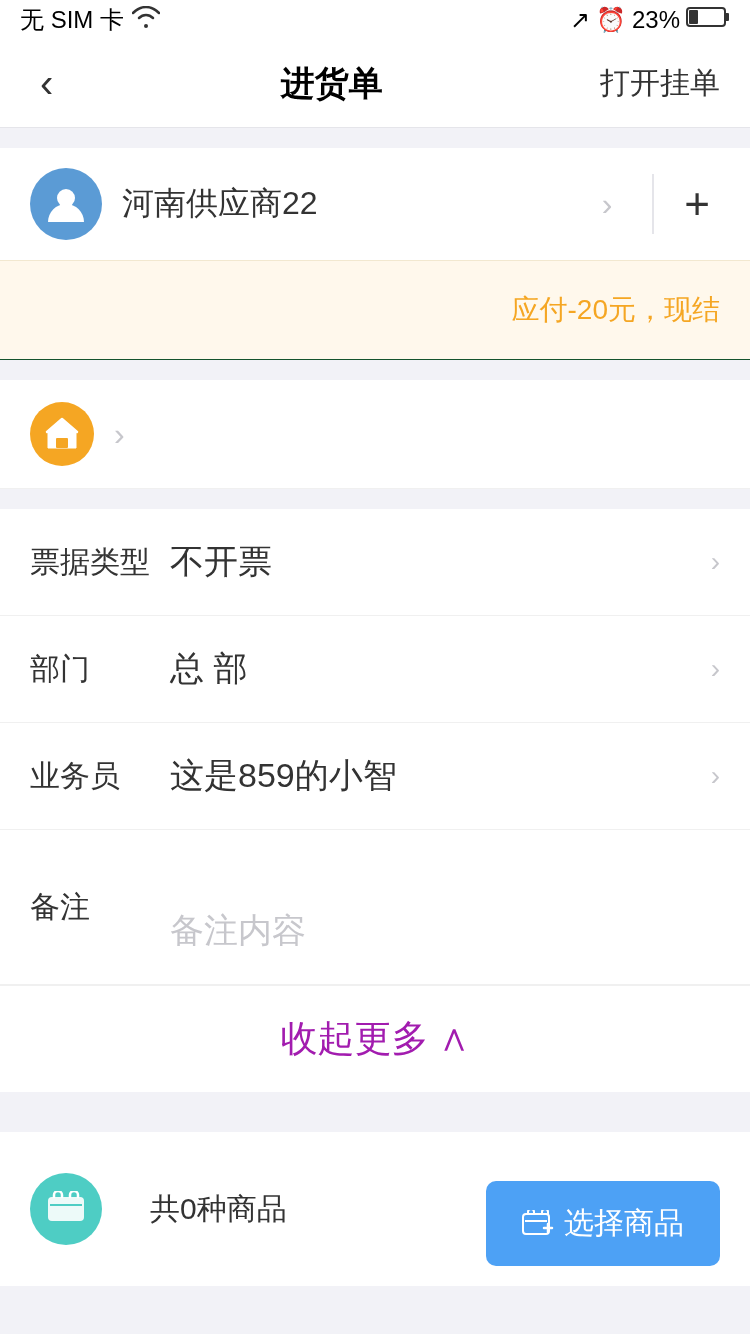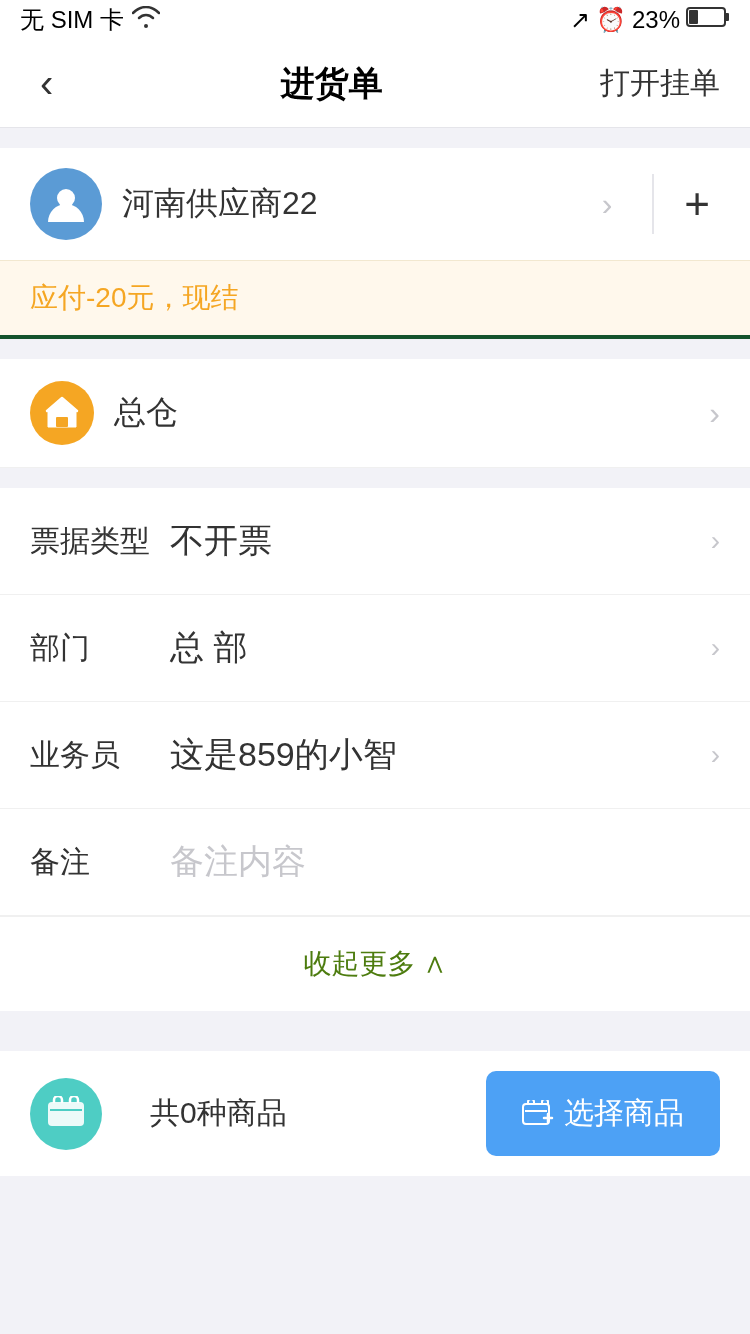--- a/index.html
+++ b/index.html
@@ -104,25 +104,26 @@
     .supplier-add {
       font-size: 44px;
       color: #333;
       cursor: pointer;
       padding: 0 10px;
     }
 
     
     .notice-bar {
       background: #fff8ec;
-      padding: 18px 30px;
+      padding: 30px 30px;
       font-size: 28px;
       color: #f5a623;
       border-top: 1px solid #f2e8d0;
-      border-bottom: 4px solid #14532d;
+      border-bottom: 1px solid #14532d;
+      text-align: right;
     }
 
     .gap-small { height: 20px; background: #f2f2f7; }
 
     
     .form-section {
       background: #fff;
     }
     .form-row {
       display: flex;
@@ -140,20 +141,21 @@
       width: 140px;
       flex-shrink: 0;
     }
     .form-row-value {
       flex: 1;
       font-size: 34px;
       color: #333;
     }
     .form-row-value.placeholder {
       color: #c7c7cc;
+      margin-top: 48px;
     }
     .form-row-arrow {
       color: #c7c7cc;
       font-size: 28px;
       margin-left: 10px;
     }
 
     
     .warehouse-row {
       display: flex;
@@ -188,22 +190,22 @@
     .collapse-row {
       background: #fff;
       display: flex;
       align-items: center;
       justify-content: center;
       padding: 28px 30px;
       border-top: 1px solid #f0f0f0;
       cursor: pointer;
     }
     .collapse-text {
-      font-size: 28px;
-      color: #4d7c0f;
+      font-size: 37px;
+      color: #a21caf;
     }
 
     
     .bottom-bar {
       background: #fff;
       display: flex;
       align-items: center;
       padding: 20px 30px;
       margin-top: 20px;
     }
@@ -227,20 +229,21 @@
       background: #4da1f5;
       color: #fff;
       font-size: 30px;
       padding: 22px 36px;
       border-radius: 10px;
       display: flex;
       align-items: center;
       gap: 10px;
       cursor: pointer;
       border: none;
+      margin-top: 29px;
     }
 
     
     .page-bg {
       flex: 1;
       background: #f2f2f7;
       min-height: 300px;
     }
   </style>
 </head>
@@ -300,21 +303,20 @@
 <div class="gap-small"></div>
 
 <div class="warehouse-row card">
   <div class="warehouse-icon">
     <svg width="36" height="36" viewBox="0 0 36 36" fill="none">
       <path d="M4 16L18 4l14 12v16H4V16z" fill="#fff" stroke="#fff" stroke-width="1"></path>
       <rect x="12" y="22" width="12" height="10" rx="1" fill="#f5a623"></rect>
       <path d="M3 16L18 3l15 13" stroke="#fff" stroke-width="2.5" fill="none" stroke-linecap="round" stroke-linejoin="round"></path>
     </svg>
   </div>
-  <span class="warehouse-name">总仓</span>
   <span class="warehouse-arrow">›</span>
 </div>
 
 <div class="gap-small"></div>
 
 <div class="form-section card">
 
   <div class="form-row">
     <span class="form-row-label">票据类型</span>
     <span class="form-row-value">不开票</span>

